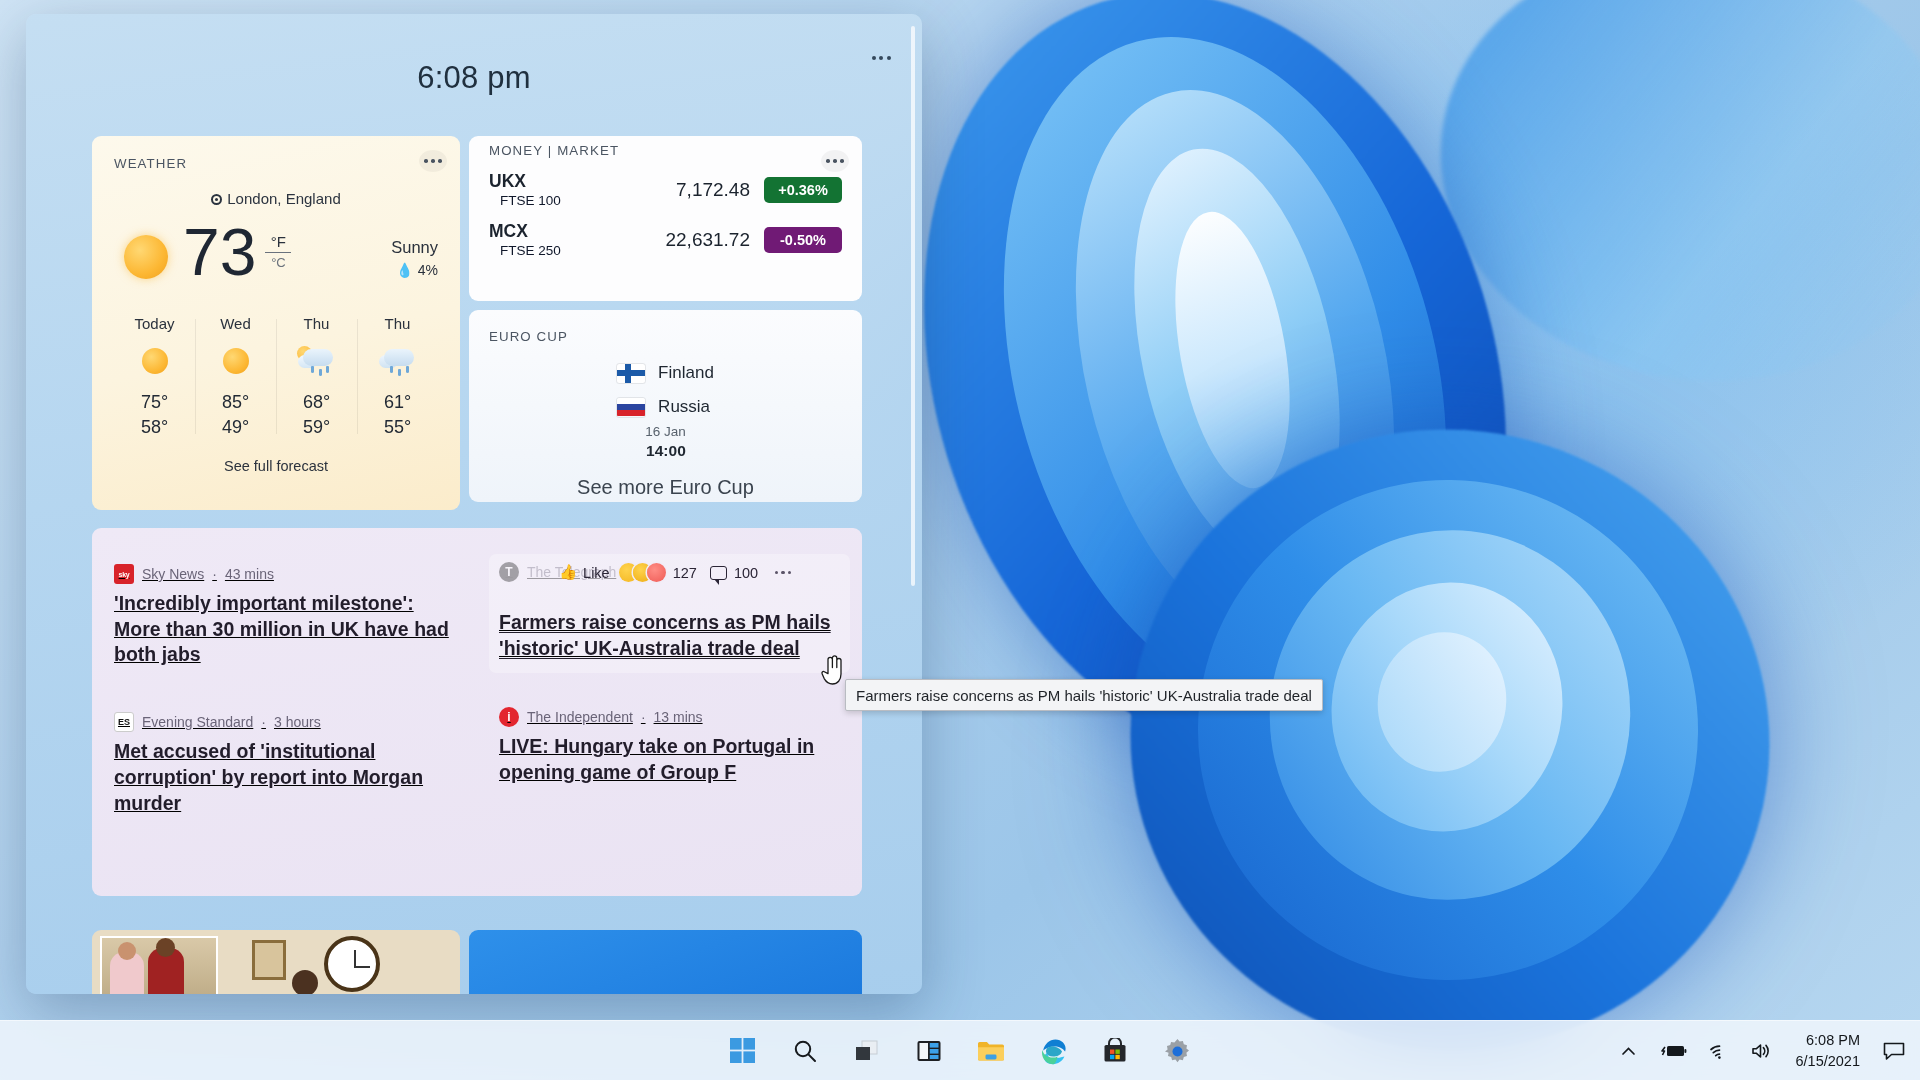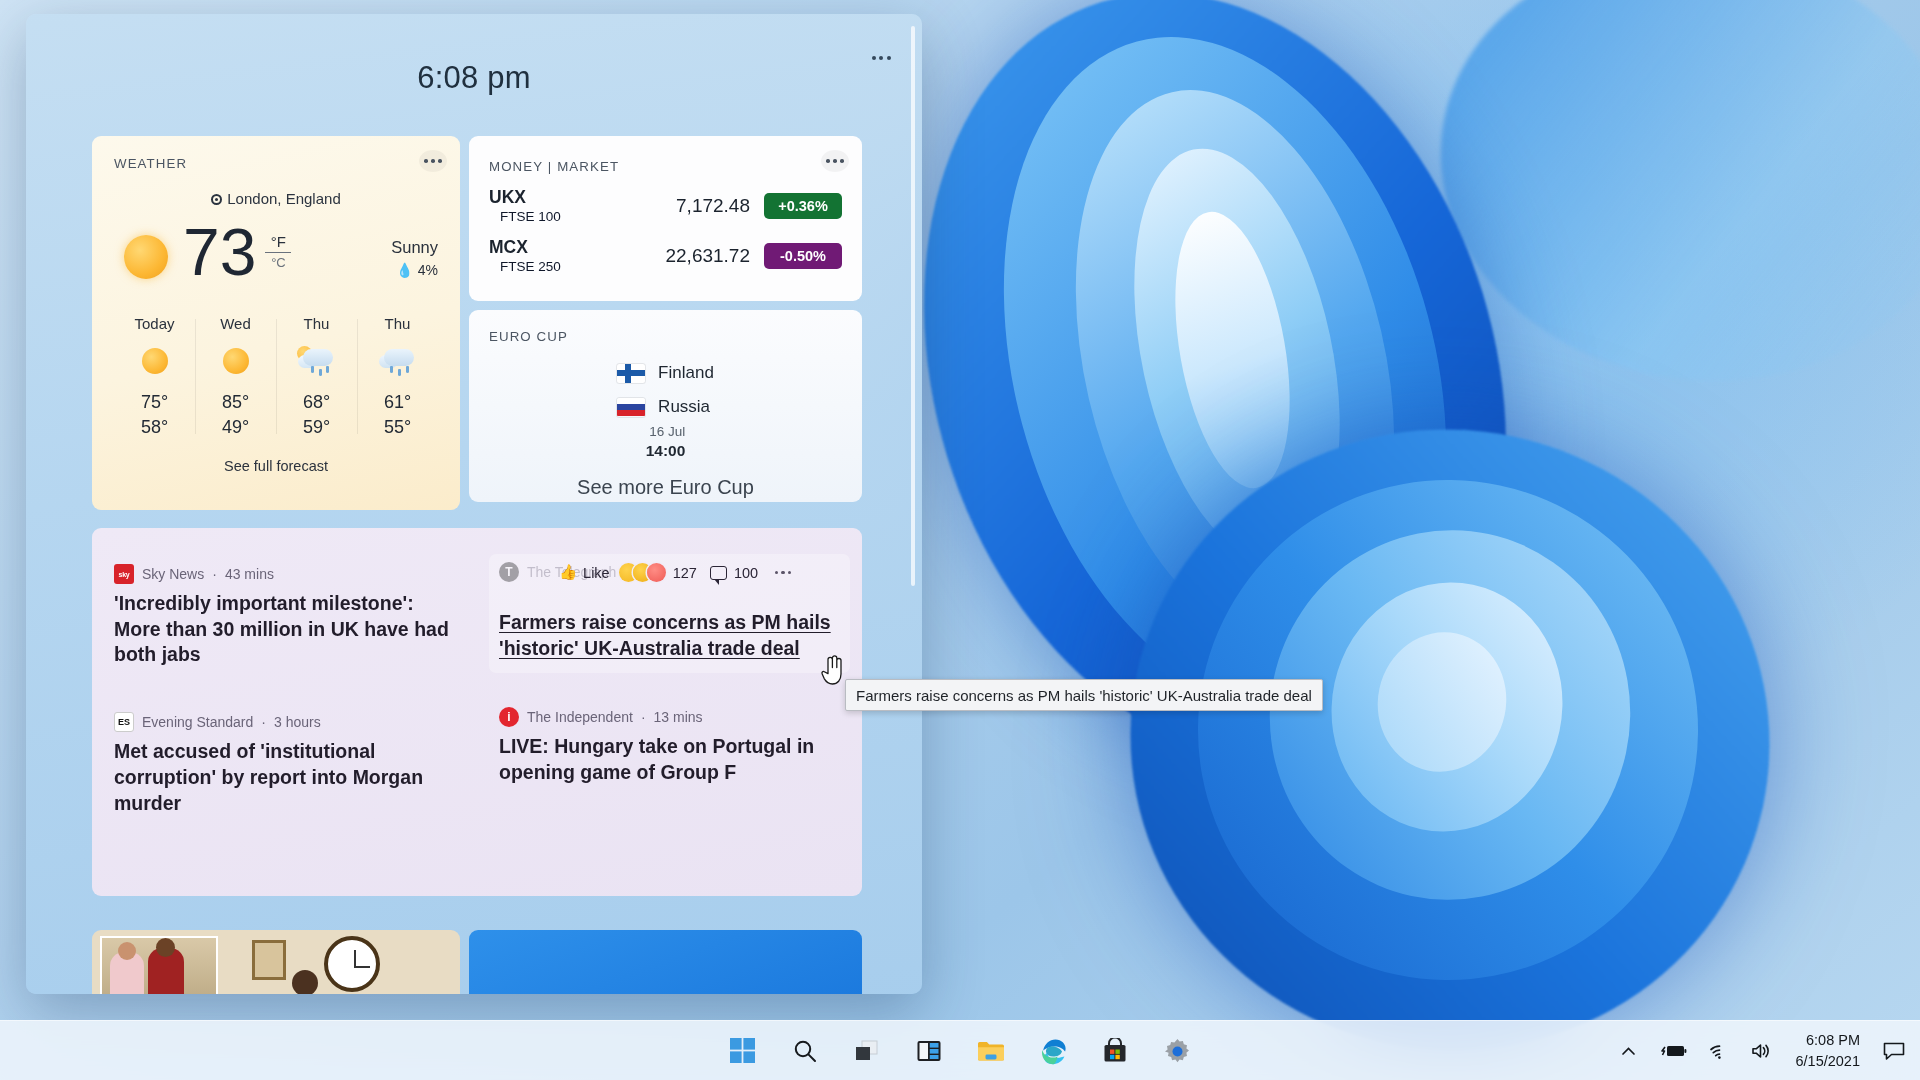--- a/index.html
+++ b/index.html
@@ -132,21 +132,21 @@
     background:linear-gradient(180deg,#eaf4fc,#c6dcef); }
   .rainc .cl2{ position:absolute; left:3px; top:10px; width:19px; height:13px; border-radius:9px;
     background:linear-gradient(180deg,#f3f9fe,#d4e6f5); }
   .rainc .sn{ position:absolute; left:2px; top:1px; width:15px;height:15px;border-radius:50%;
     background:radial-gradient(circle at 40% 36%,#ffd873,#fbb534); }
   .rainc .dr{ position:absolute; width:3px; height:7px; border-radius:2px 2px 3px 3px;
     background:#6fa8d8; top:21px; }
   #w-full{ text-align:center; font-size:14.5px; color:#2b323d; margin-top:20px; }
 
   
-  #money{ width:393px; height:165px; background:#fdfdfe; padding:23px 20px 0 20px; }
+  #money{ width:393px; height:165px; background:#fdfdfe; padding:7px 20px 0 20px; }
   .mrow{ display:flex; align-items:center; margin-top:13px; }
   .mrow .sym{ flex:0 0 auto; }
   .mrow .sym .t{ font-size:17.5px; color:#1b232e; font-weight:700; line-height:1.15;}
   .mrow .sym .s{ font-size:13.5px; color:#0f172a; margin-top:2px;margin-left:11px;}
   .mrow .val{ margin-left:auto; font-size:19px; color:#1b232e; margin-right:14px; }
   .pill{ min-width:78px; text-align:center; color:#fff; font-size:14.5px; font-weight:700;
     padding:5px 8px; border-radius:5px; }
   .pill.up{ background:#137333; }
   .pill.down{ background:#701a75; }
 
@@ -168,21 +168,21 @@
   .when .d{ font-size:13.5px; color:#58626d; }
   .when .t{ font-size:15.5px; color:#1f2731; font-weight:700; margin-top:3px; }
   #euro-more{ text-align:center; font-size:20px; color:#3b444f; margin-top:16px; }
 
   
   #stories{ width:770px; height:368px; margin-top:18px; border-radius:9px;
     background:linear-gradient(170deg,#efe9f6,#eae3f3); padding:19px 0 0 0; position:relative; }
   #stories .card-head{ margin-left:20px; }
   .scols{ display:flex; margin-top:7px; }
   .scol{ width:385px; padding:0 22px; }
-  .story{ padding:10px 0 4px 0; }
+  .story{ padding:10px 0 4px 0;text-decoration:underline; }
   .src{ display:flex; align-items:center; gap:8px; font-size:14px; color:#6a6478; }
   .src .logo{ width:20px; height:20px; border-radius:3px; flex:0 0 auto;
     display:flex; align-items:center; justify-content:center; font-size:9px; font-weight:700; color:#fff; }
   .logo.sky{ background:#d8232a; }
   .logo.sky b{ font-size:7px; letter-spacing:-.3px; }
   .logo.es{ background:#fff; color:#111; border:1px solid #ccc; font-size:9px; font-weight:900; }
   .logo.ind{ background:#e3262f; border-radius:50%; color:#fff; font-size:12px; }
   .logo.tel{ background:#0f0f0f; border-radius:50%; color:#fff; font-size:12px; }
   .headline{ font-size:19.5px; line-height:1.32; color:#221d2b; font-weight:700; margin-top:7px; }
 
@@ -403,21 +403,21 @@
               <div class="team">
                 <span class="flag rus">
                     <div class="a"></div>
                     <div class="b"></div>
                     <div class="c"></div>
                   </span>
                 <span class="nm">Russia</span>
               </div>
             </div>
             <div class="when">
-              <div class="d">16 Jul</div>
+              <div class="d">16 Jan</div>
               <div class="t">14:00</div>
             </div>
           </div>
           <div id="euro-more">See more Euro Cup</div>
         </div>
       </div>
     </div>
 
     <div id="stories">
 

